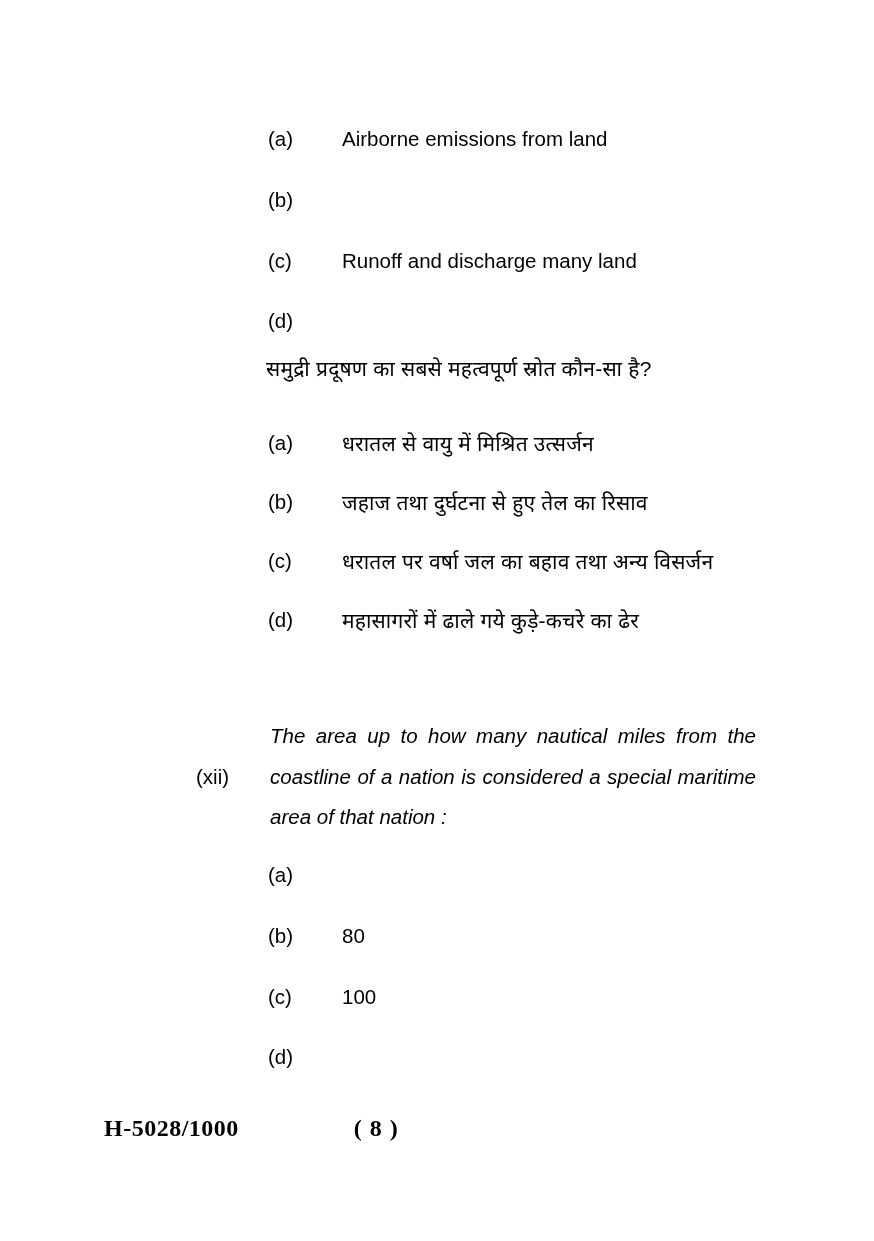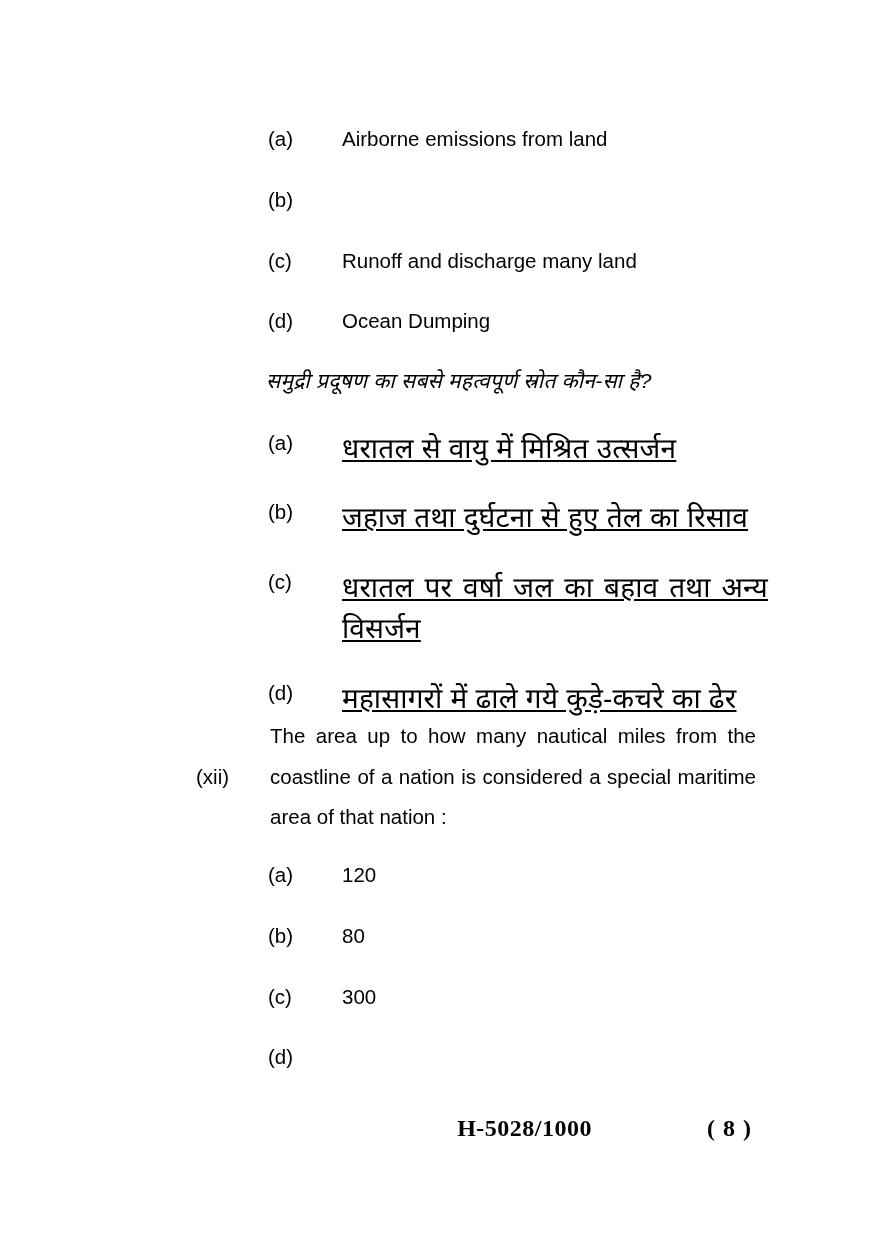--- a/index.html
+++ b/index.html
@@ -41,41 +41,39 @@
     left: 268px;
     top: 124px;
     width: 500px;
   }
   .eng-opts .opt-row { margin-bottom: 30px; }
 
   
   .hindi-q {
     position: absolute;
     left: 266px;
-    top: 365px;
+    top: 353px;
     width: 500px;
     font-size: 21px;
     line-height: 1.5;
     letter-spacing: 0.2px;
-    font-style: italic;
   }
 
   .hindi-opts {
     position: absolute;
     left: 268px;
     top: 428px;
     width: 500px;
   }
   .hindi-opts .opt-row { margin-bottom: 28px; }
   .hindi-opts .opt-label { width: 74px; font-size: 20.5px; }
   .hindi-opts .opt-text {
-    font-size: 28px;
+    font-size: 21px;
     line-height: 1.48;
     letter-spacing: 0.2px;
-    text-decoration: underline;
   }
   .hindi-opts .opt-text.justify {
     text-align: justify;
     text-align-last: left;
     width: 410px;
   }
 
   
   .q-block {
     position: absolute;
@@ -91,39 +89,39 @@
     font-size: 20.5px;
     line-height: 1.55;
   }
   .q-text {
     flex: 1 1 auto;
     font-size: 20.5px;
     line-height: 1.98;
     text-align: justify;
     text-align-last: left;
     width: 486px;
+    font-style: italic;
   }
 
   .q-opts {
     position: absolute;
     left: 268px;
     top: 860px;
     width: 500px;
   }
   .q-opts .opt-row { margin-bottom: 30px; }
 
   
   .footer {
     position: absolute;
-    left: 112px;
+    left: 104px;
     top: 1115px;
     width: 640px;
     display: flex;
     align-items: baseline;
-    justify-content: flex-end;
   }
   .footer-code {
     font-family: "Liberation Serif", serif;
     font-weight: bold;
     font-size: 24px;
     letter-spacing: 0.5px;
   }
   .footer-page {
     font-family: "Liberation Serif", serif;
     font-weight: bold;
@@ -144,21 +142,20 @@
     </div>
     <div class="opt-row">
       <span class="opt-label">(b)</span>
     </div>
     <div class="opt-row">
       <span class="opt-label">(c)</span>
       <span class="opt-text">Runoff and discharge many land</span>
     </div>
     <div class="opt-row">
       <span class="opt-label">(d)</span>
-      <span class="opt-text">Ocean Dumping</span>
     </div>
   </div>
 
   <div class="hindi-q">समुद्री प्रदूषण का सबसे महत्वपूर्ण स्रोत कौन-सा है?</div>
 
   <div class="hindi-opts">
     <div class="opt-row">
       <span class="opt-label">(a)</span>
       <span class="opt-text">धरातल से वायु में मिश्रित उत्सर्जन</span>
     </div>
@@ -177,29 +174,28 @@
   </div>
 
   <div class="q-block">
     <span class="q-num">(xii)</span>
     <span class="q-text">The area up to how many nautical miles from the coastline of a nation is considered a special maritime area of that nation :</span>
   </div>
 
   <div class="q-opts">
     <div class="opt-row">
       <span class="opt-label">(a)</span>
-      <span class="opt-text">120</span>
     </div>
     <div class="opt-row">
       <span class="opt-label">(b)</span>
       <span class="opt-text">80</span>
     </div>
     <div class="opt-row">
       <span class="opt-label">(c)</span>
-      <span class="opt-text">300</span>
+      <span class="opt-text">100</span>
     </div>
     <div class="opt-row">
       <span class="opt-label">(d)</span>
     </div>
   </div>
 
   <div class="footer">
     <span class="footer-code">H-5028/1000</span>
     <span class="footer-page">( 8 )</span>
   </div>

